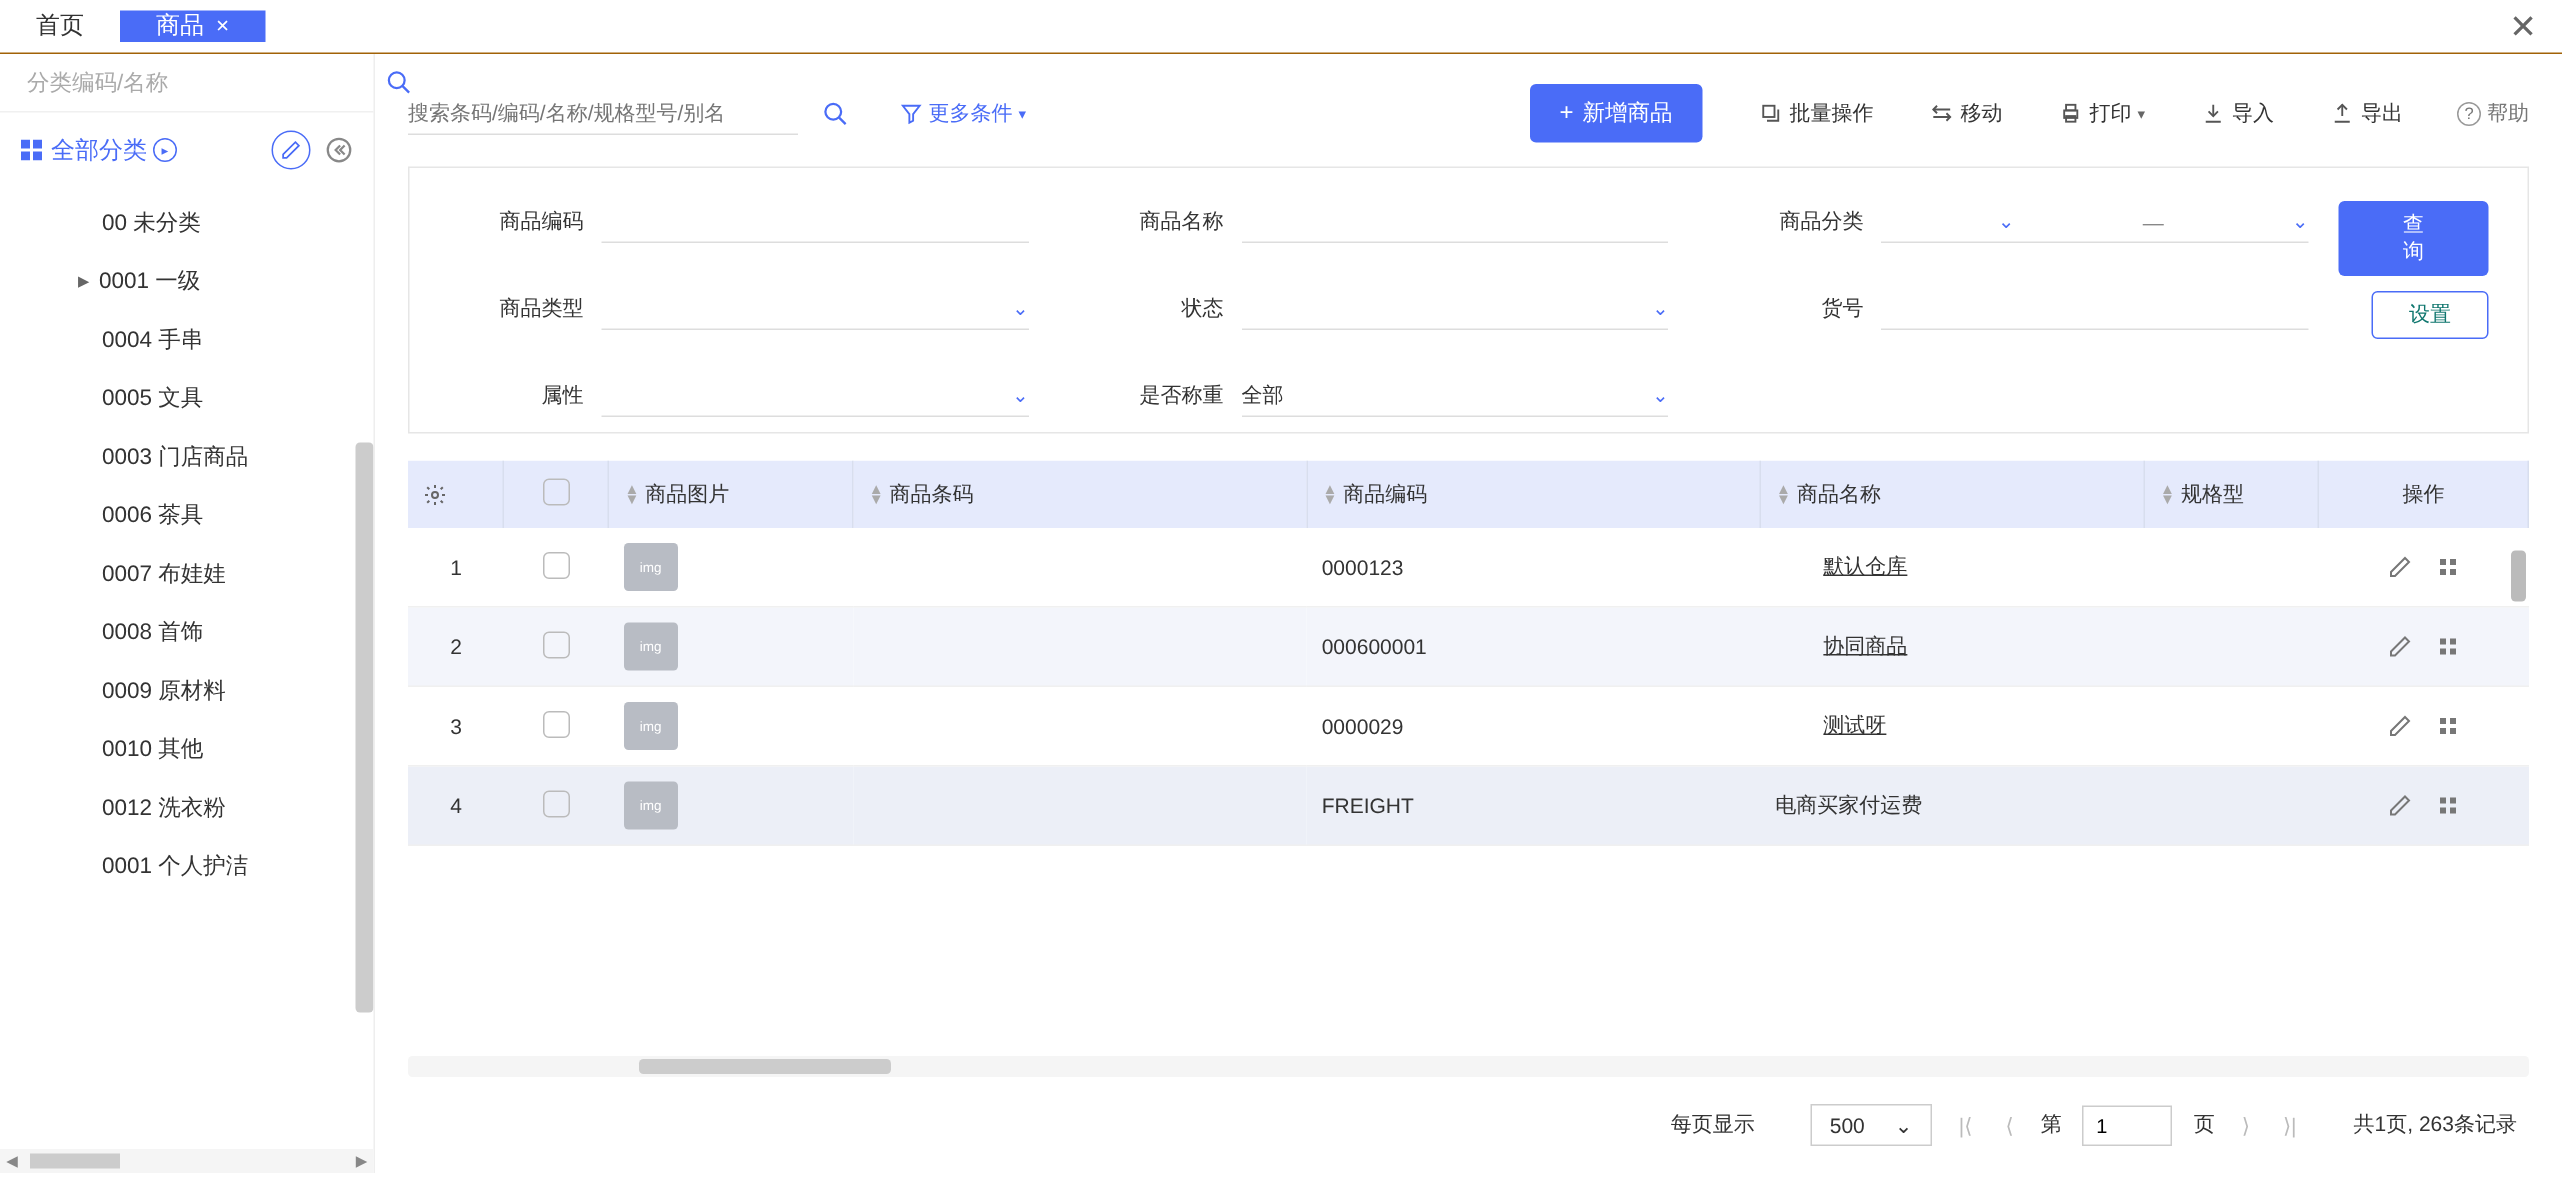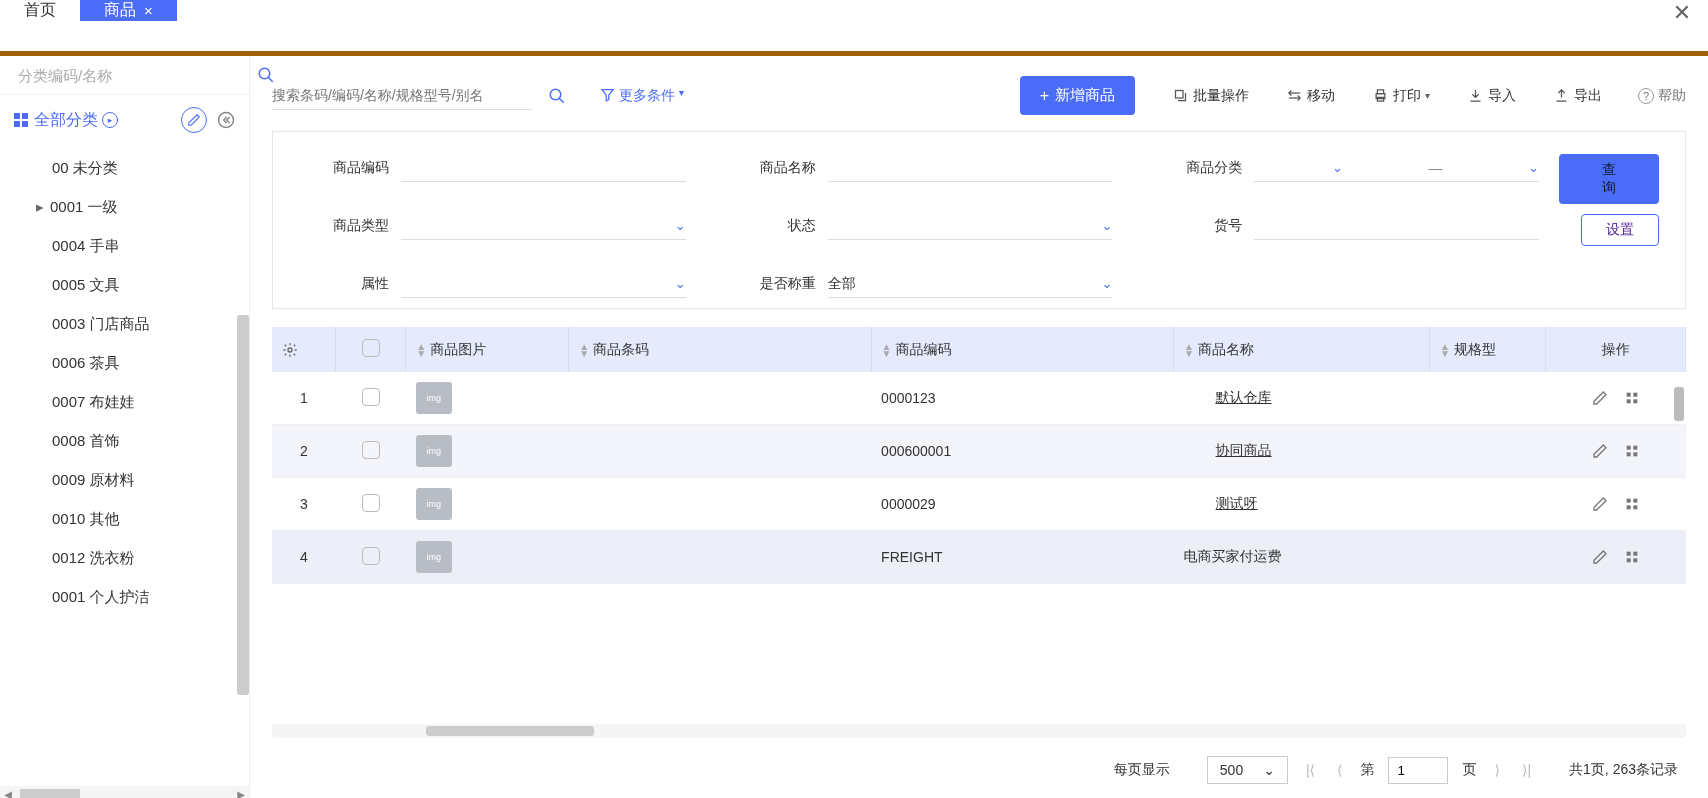--- a/index.html
+++ b/index.html
@@ -1,20 +1,20 @@
 <!DOCTYPE html>
 <html><head>
 <meta charset="utf-8">
 <style>
 * { box-sizing: border-box; margin: 0; padding: 0; }
 body { font-family: "Microsoft YaHei", Arial, sans-serif; font-size: 14px; color: #333; background: #fff; }
 .container { width: 1708px; height: 798px; position: relative; overflow: hidden; }
 
 
-.tab-bar { height: 56px; display: flex; align-items: flex-start; border-bottom: 5px solid #a16207; }
+.tab-bar { height: 36px; display: flex; align-items: center; border-bottom: 1px solid #a16207; }
 .tab { padding: 0 24px; display: flex; align-items: center; font-size: 16px; cursor: pointer; }
 .tab.home { color: #333; }
 .tab.active { background: #4a6cf7; color: #ffffff; }
 .tab .close { margin-left: 8px; font-size: 15px; }
 .spacer { flex: 1; }
 .close-btn { width: 52px; display: flex; align-items: center; justify-content: center; font-size: 22px; color: #666; cursor: pointer; }
 
 
 .main { display: flex; height: calc(100% - 52px); }
 
@@ -23,37 +23,37 @@
 .sidebar-search { display: flex; align-items: center; padding: 10px 12px 10px 18px; border-bottom: 1px solid #f0f0f0; gap: 40px; }
 .sidebar-search input { flex: 1; border: none; outline: none; font-size: 15px; color: #333; }
 .sidebar-search input::placeholder { color: #aaa; }
 .search-ic { color: #4a6cf7; font-size: 18px; }
 .cat-header { display: flex; align-items: center; padding: 12px 14px; color: #4a6cf7; font-size: 16px; }
 .cat-header .grid-ic { margin-right: 6px; }
 .cat-header .play-ic { margin-left: 4px; border: 1px solid #4a6cf7; border-radius: 50%; width: 16px; height: 16px; display: inline-flex; align-items: center; justify-content: center; font-size: 9px; }
 .cat-header-spacer { flex: 1; }
 .cat-edit { border: 1.5px solid #4a6cf7; color: #4a6cf7; width: 26px; height: 26px; border-radius: 50%; display: flex; align-items: center; justify-content: center; cursor: pointer; margin-right: 10px; }
 .collapse-ic { cursor: pointer; color: #888; }
-.tree { flex: 1; overflow-y: auto; padding: 4px 12px 10px 0; position: relative; }
+.tree { flex: 1; overflow-y: auto; padding: 4px 12px 10px 0; position: relative; margin-left: 16px; }
 .tree-item { padding: 10px 10px 10px 52px; cursor: pointer; font-size: 15px; color: #333; }
 .tree-item.expandable { padding-left: 36px; }
 .tree-item .caret { display: inline-block; width: 14px; color: #666; }
 .tree-scroll { position: absolute; right: 0; top: 170px; width: 12px; height: 380px; background: #ccc; border-radius: 3px; }
 .sidebar-hscroll { height: 16px; background: #f5f5f5; display: flex; align-items: center; }
 .sidebar-hscroll .arrow { width: 16px; text-align: center; color: #888; font-size: 10px; }
 .sidebar-hscroll .thumb { flex: 0 0 60px; height: 10px; background: #ccc; margin-left: 4px; }
 
 
 .content { flex: 1; display: flex; flex-direction: column; padding: 0; overflow: hidden; }
 
 
 .toolbar { display: flex; align-items: center; padding: 20px 22px 16px 22px; gap: 10px; }
 .toolbar input.search { width: 260px; border: none; border-bottom: 1px solid #ddd; padding: 6px 0; font-size: 14px; outline: none; }
 .toolbar .tb-search-ic { color: #4a6cf7; margin-left: 6px; margin-right: 24px; cursor: pointer; }
-.more-cond { color: #4a6cf7; display: flex; cursor: pointer; margin-right: auto; }
+.more-cond { color: #4a6cf7; display: flex; align-items: center; cursor: pointer; margin-right: auto; }
 .more-cond .filter-ic { margin-right: 4px; }
 .more-cond .down { margin-left: 4px; font-size: 10px; }
 .btn-primary { background: #4a6cf7; color: #fff; border: none; padding: 10px 20px; border-radius: 4px; cursor: pointer; font-size: 15px; display: flex; align-items: center; }
 .btn-primary .plus { margin-right: 6px; font-size: 16px; }
 .tb-action { display: flex; align-items: center; color: #333; cursor: pointer; margin-left: 28px; }
 .tb-action .ic { margin-right: 5px; color: #555; }
 .tb-action .down { margin-left: 4px; font-size: 10px; color: #666; }
 .help-ic { margin-left: 26px; color: #777; display: flex; align-items: center; cursor: pointer; }
 .help-ic .q { border: 1px solid #999; border-radius: 50%; width: 16px; height: 16px; display: inline-flex; align-items: center; justify-content: center; font-size: 11px; margin-right: 4px; }
 
@@ -61,22 +61,22 @@
 .filter-panel { margin: 0 22px; border: 1px solid #e6e6e6; padding: 22px 26px 10px 26px; position: relative; display: flex; }
 .filter-grid { flex: 1; display: grid; grid-template-columns: repeat(3, 1fr); gap: 30px 40px; }
 .filter-item { display: flex; align-items: center; }
 .filter-item label { width: 90px; text-align: right; color: #333; margin-right: 12px; }
 .filter-item .field { flex: 1; border-bottom: 1px solid #ddd; height: 28px; display: flex; align-items: center; justify-content: space-between; color: #333; }
 .filter-item .field .v { color: #333; }
 .filter-item .field .down-ic { color: #4a6cf7; font-size: 13px; }
 .filter-item .field.double .down-ic:first-of-type { margin-left: auto; }
 .filter-item .field.double .dash { margin: 0 8px; color: #888; }
 .filter-buttons { width: 100px; display: flex; flex-direction: column; gap: 10px; align-items: flex-end; margin-left: 20px; }
-.btn-query { background: #4a6cf7; color: #0f172a; border: none; padding: 7px 37px; border-radius: 4px; cursor: pointer; font-size: 14px; }
-.btn-setting { background: #fff; color: #4c1d95; border: 1px solid #4a6cf7; padding: 6px 24px; border-radius: 4px; cursor: pointer; font-size: 14px; }
+.btn-query { background: #4a6cf7; color: #ffffff; border: none; padding: 7px 37px; border-radius: 4px; cursor: pointer; font-size: 14px; }
+.btn-setting { background: #fff; color: #0f766e; border: 1px solid #4a6cf7; padding: 6px 24px; border-radius: 4px; cursor: pointer; font-size: 14px; }
 
 
 .table-wrap { margin: 18px 22px 0 22px; flex: 1; overflow: hidden; position: relative; }
 table { width: 100%; border-collapse: collapse; }
 thead th { background: #e5eafc; padding: 12px 10px; text-align: left; font-weight: normal; color: #333; border-right: 1px solid #d8deee; }
 thead th.center { text-align: center; }
 .sort-ic { color: #aaa; font-size: 10px; display: inline-flex; flex-direction: column; line-height: 7px; margin-right: 4px; vertical-align: middle; }
 .gear-th { text-align: center; }
 tbody tr { border-bottom: 1px solid #f0f0f0; }
 tbody tr:nth-child(even) { background: #f3f5fb; }

